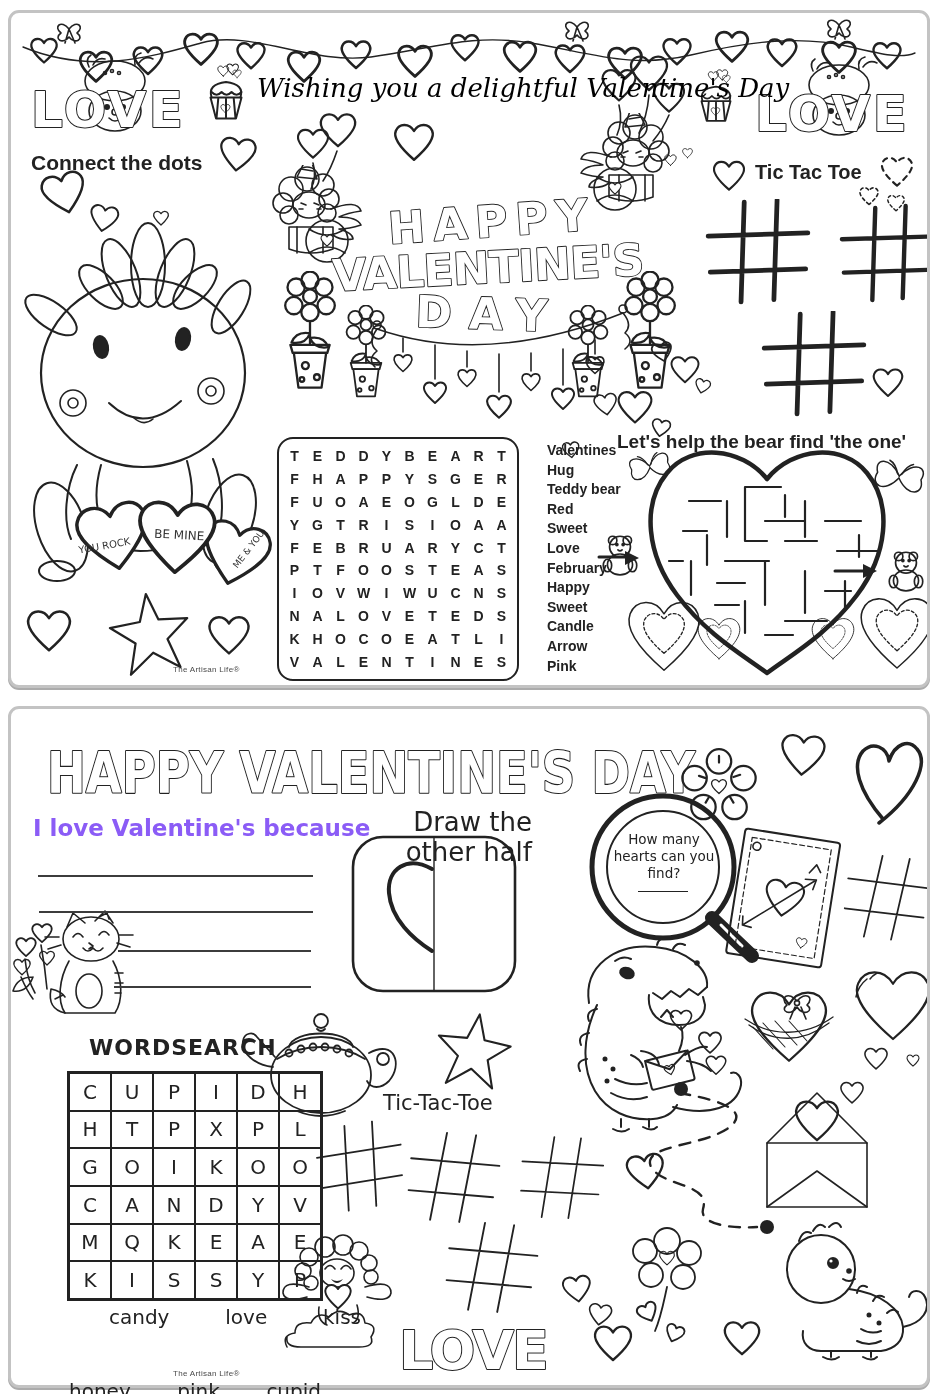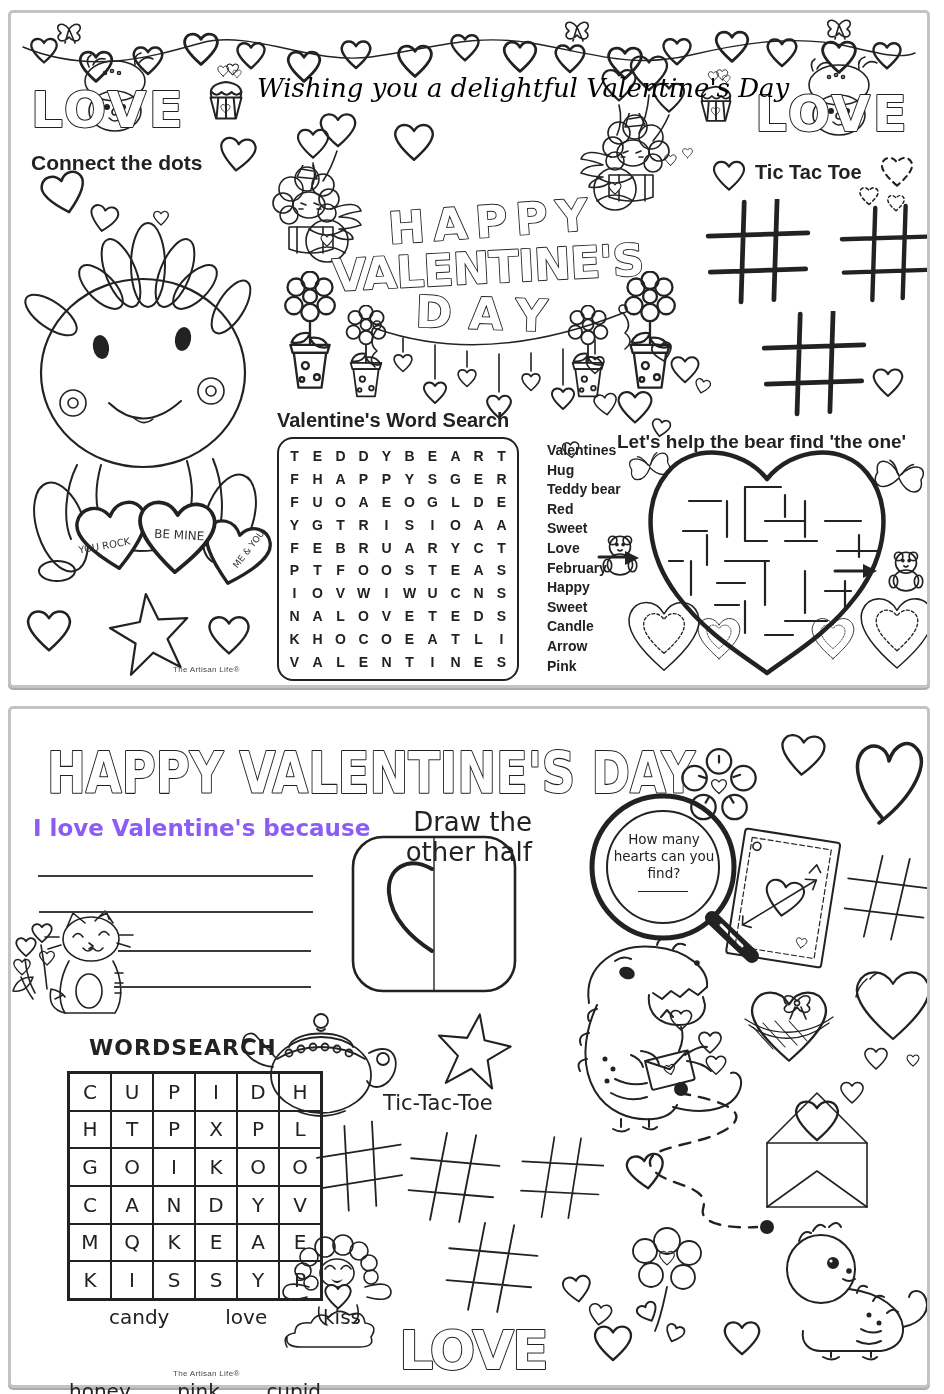--- a/index.html
+++ b/index.html
@@ -1,17 +1,17 @@
 <!DOCTYPE html>
 <html><head>
 <meta charset="utf-8">
 <style>
   html,body{margin:0;padding:0;background:#ffffff;}
   body{width:944px;height:1394px;position:relative;font-family:"Liberation Sans",sans-serif;color:#222;}
-  .mat{position:absolute;left:8px;width:916px;background:#fff;border:3px solid #c3c3c3;border-radius:5px;box-shadow:0 2px 0 #ababab;}
+  .mat{position:absolute;left:8px;width:916px;background:#fff;border:3px solid #c3c3c3;border-radius:11px;box-shadow:0 2px 0 #ababab;}
   #mat1{top:10px;height:672px;}
   #mat2{top:706px;height:676px;}
   .art{position:absolute;left:0;top:0;width:100%;height:100%;}
   .abs{position:absolute;}
   .hand{font-family:"DejaVu Sans",sans-serif;}
   .script{font-family:"DejaVu Serif",serif;font-style:italic;}
   .bold{font-weight:bold;}
   
   .greeting{left:246px;top:60px;font-size:26px;color:#000000;}
   .connect-title{left:20px;top:138px;font-size:21px;}
@@ -328,21 +328,20 @@
     <use href="#sheart" width="56" height="49" transform="translate(58,170)"></use>
     <use href="#sheart" width="56" height="49" transform="translate(172,170)"></use>
     <use href="#sheart" width="96" height="85" transform="translate(216,146)"></use>
   </g>
 </g>
 </svg>
 
 <div class="abs script greeting">Wishing you a delightful Valentine's Day</div>
 <div class="abs bold connect-title">Connect the dots</div>
 <div class="abs bold ttt1-title">Tic Tac Toe</div>
-<div class="abs bold ws1-title">Valentine's Word Search</div>
 <div class="abs ws1-box">
   <div class="ws1-grid">
         <div class="cell">T</div>
         <div class="cell">E</div>
         <div class="cell">D</div>
         <div class="cell">D</div>
         <div class="cell">Y</div>
         <div class="cell">B</div>
         <div class="cell">E</div>
         <div class="cell">A</div>

